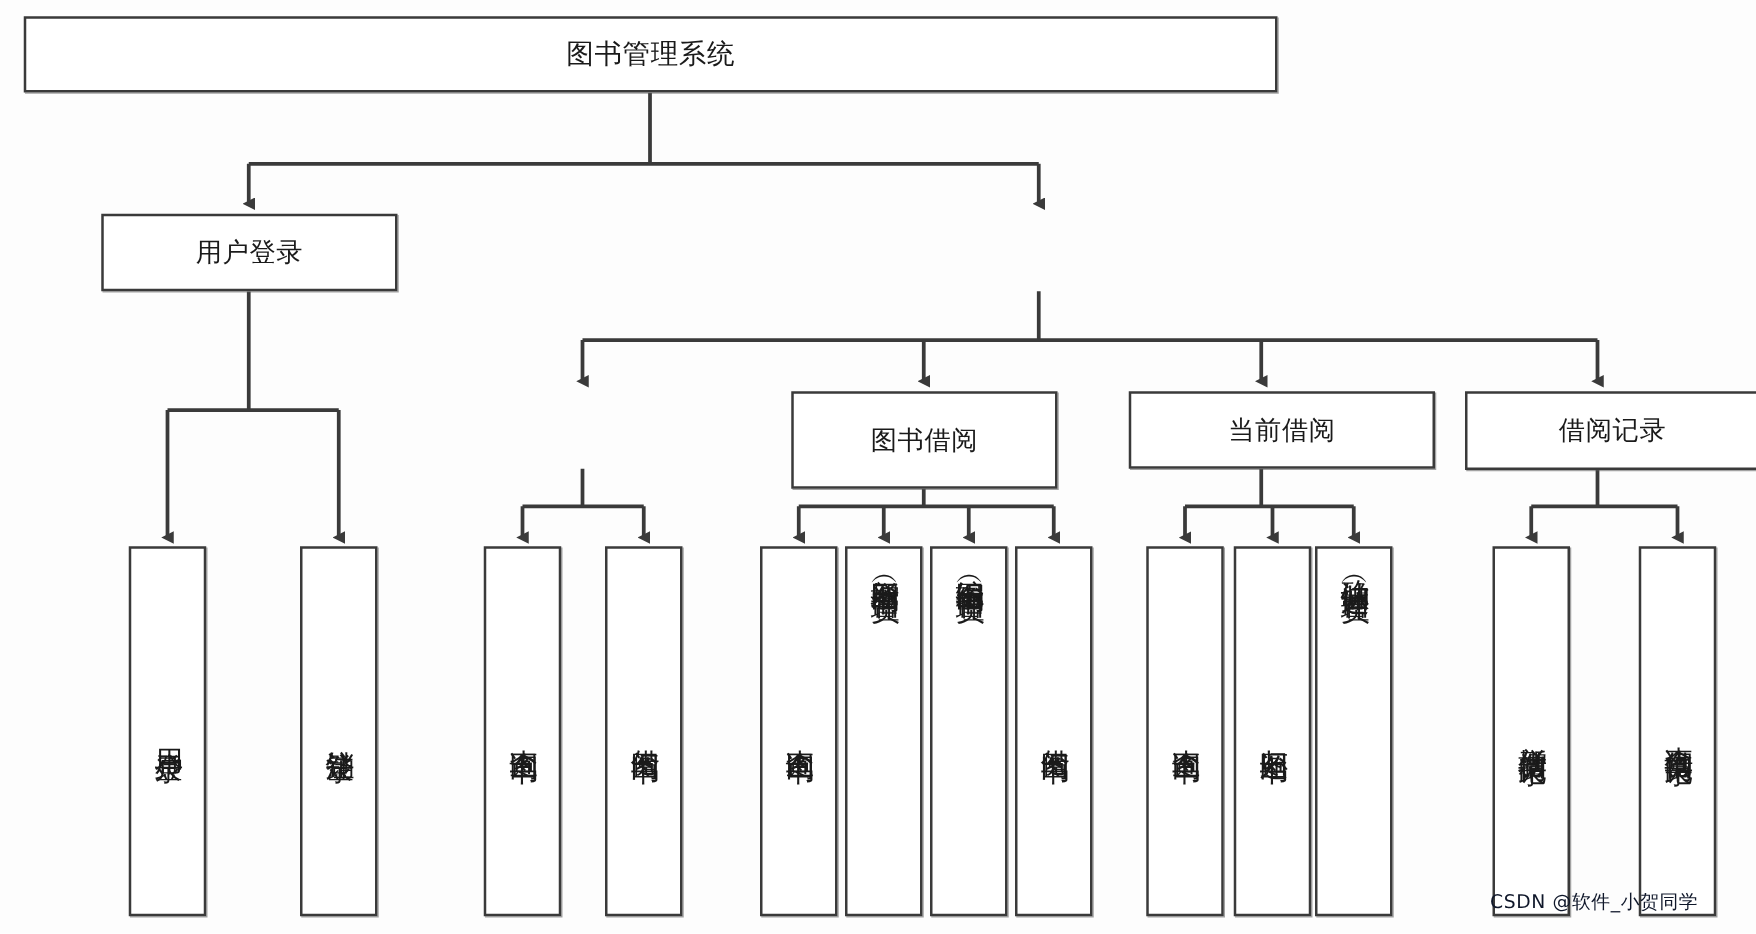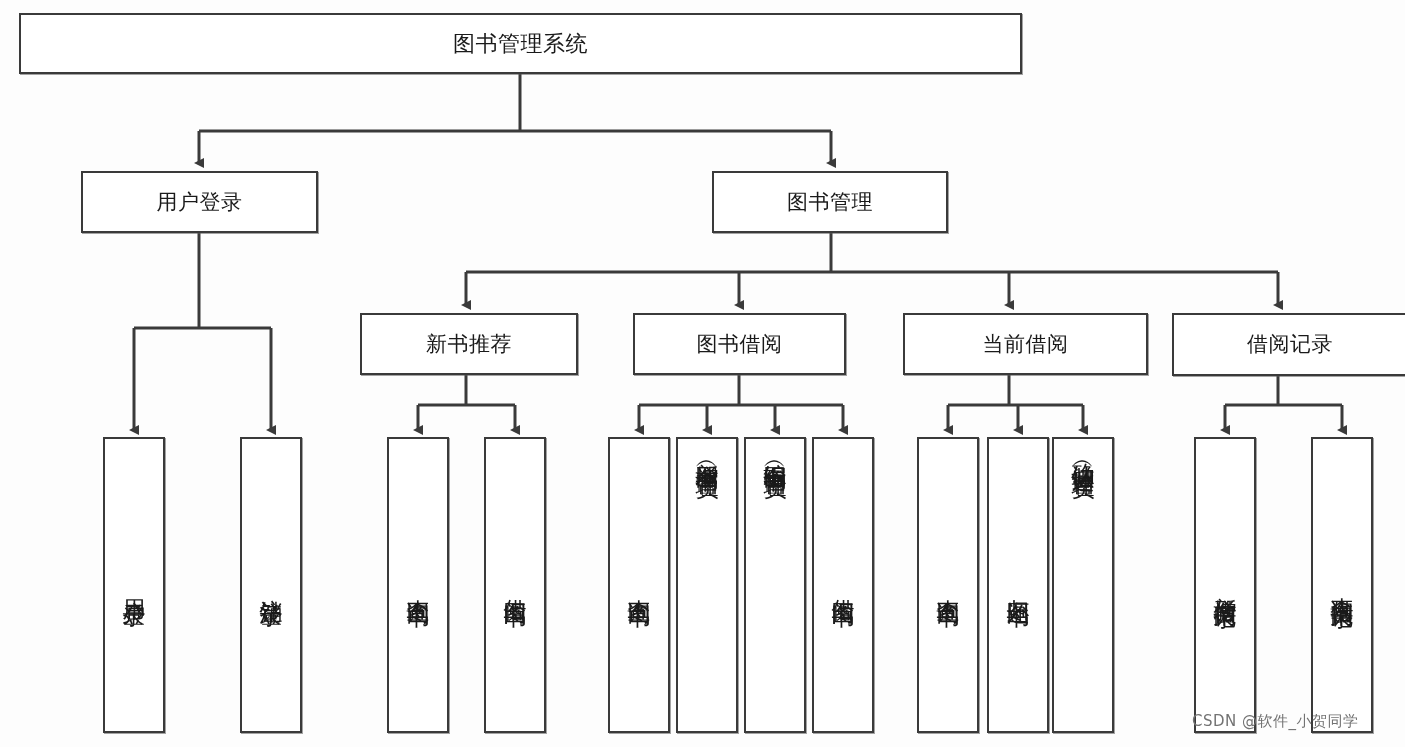--- a/index.html
+++ b/index.html
@@ -66,21 +66,21 @@
   }
   .node.vert.centered {
     align-items: center;
     padding-top: 0;
   }
   #watermark {
     position: absolute;
     left: 1192px;
     top: 712px;
     font-size: 15px;
-    color: #737373;
+    color: #0f172a;
     letter-spacing: 0.5px;
     white-space: nowrap;
     font-family: "DejaVu Sans", "Liberation Sans", sans-serif;
   }
 </style>
 </head>
 <body>
 
 <div id="diagram-root">
 
@@ -135,29 +135,23 @@
   </svg>
 
   <div class="node horiz root" style="left:19px; top:13px; width:1003px; height:61px;">
     <span class="label">图书管理系统</span>
   </div>
 
   <div class="node horiz" style="left:81px; top:171px; width:237px; height:62px;">
     <span class="label">用户登录</span>
   </div>
 
-  <div class="node horiz" style="left:712px; top:171px; width:236px; height:62px;">
-    <span class="label">图书管理</span>
-  </div>
-
-  <div class="node horiz" style="left:360px; top:313px; width:218px; height:62px;">
-    <span class="label">新书推荐</span>
-  </div>
-
-  <div class="node horiz" style="left:633px; top:313px; width:213px; height:62px;">
+
+
+  <div class="node horiz" style="left:633px; top:313px; width:213px; height:78px;">
     <span class="label">图书借阅</span>
   </div>
 
   <div class="node horiz" style="left:903px; top:313px; width:245px; height:62px;">
     <span class="label">当前借阅</span>
   </div>
 
   <div class="node horiz" style="left:1172px; top:313px; width:236px; height:63px;">
     <span class="label">借阅记录</span>
   </div>

